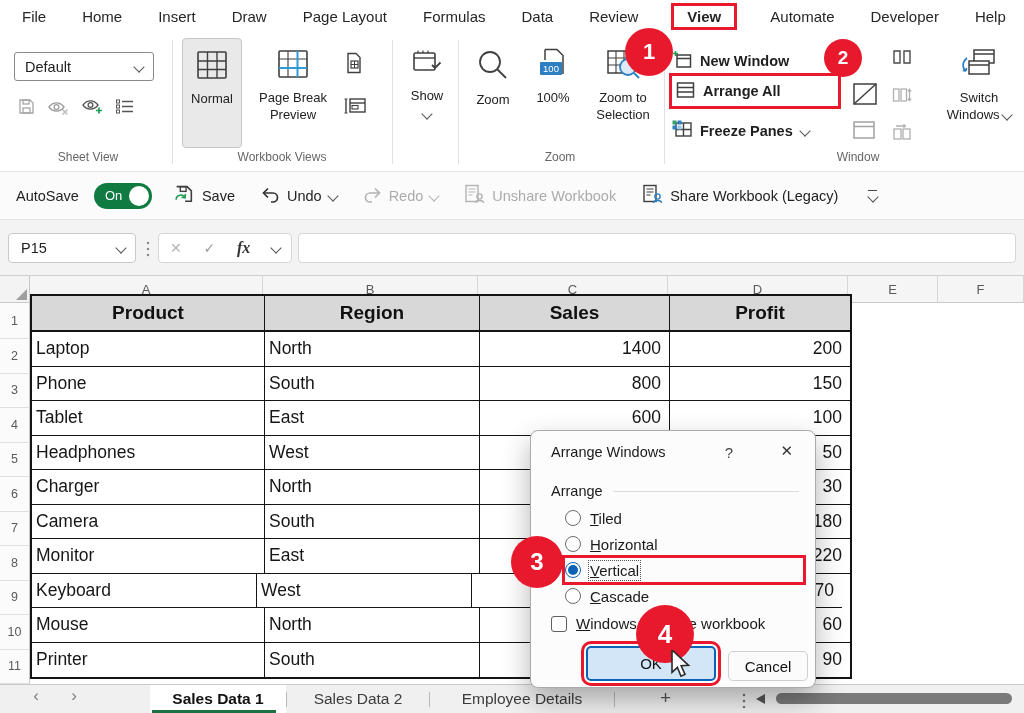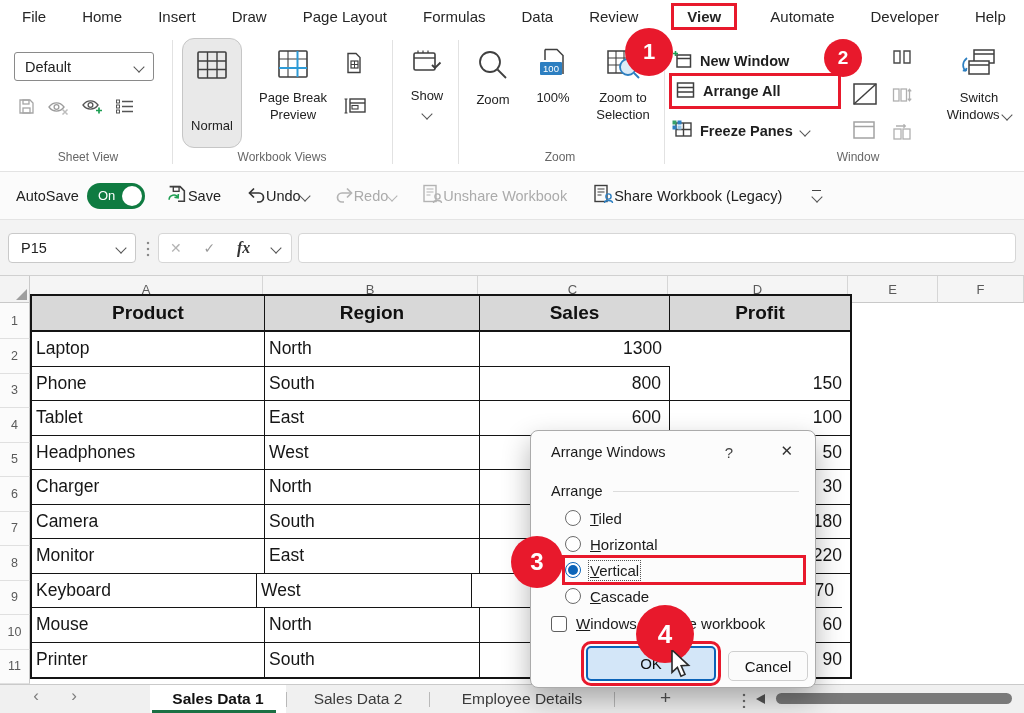--- a/index.html
+++ b/index.html
@@ -17,29 +17,29 @@
   .glabel{position:absolute;top:118px;font-size:12px;color:#676767;text-align:center;}
   .combo{position:absolute;left:14px;top:20px;width:140px;height:29px;border:1px solid #8a8a8a;border-radius:3px;
          background:#fff;display:flex;align-items:center;font-size:14.5px;padding-left:10px;box-sizing:border-box;}
   .combo .chv{position:absolute;right:10px;}
   .chv{display:inline-block;width:7px;height:7px;border-right:1.6px solid #555;border-bottom:1.6px solid #555;
        transform:rotate(45deg);}
   .svicons{position:absolute;left:18px;top:66px;display:flex;gap:13px;align-items:center;}
   .bigbtn{position:absolute;display:flex;flex-direction:column;align-items:center;padding-top:10px;box-sizing:border-box;
           font-size:13px;line-height:17px;color:#222;text-align:center;}
   .bigbtn .lbl{margin-top:5px;}
-  .bigbtn.sel{background:#e9e9e9;border:1px solid #c6c6c6;border-radius:12px;gap:27px;}
+  .bigbtn.sel{background:#e9e9e9;border:1px solid #c6c6c6;border-radius:4px;}
   .smstack{position:absolute;display:flex;flex-direction:column;gap:18px;}
   .wrow{position:absolute;left:672px;display:flex;align-items:center;gap:8px;height:30px;font-size:14.5px;color:#1f1f1f;white-space:nowrap;font-weight:bold;}
   .wrow.annbox{outline:3px solid #e8192c;width:166px;}
   .wicon{position:absolute;}
   
   .qat{position:absolute;top:172px;left:0;width:100%;height:48px;background:#fbfbfb;border-bottom:1px solid #e4e4e4;
        display:flex;align-items:center;padding-left:16px;box-sizing:border-box;font-size:14.5px;color:#222;}
-  .qgroup{display:flex;align-items:center;margin-right:26px;white-space:nowrap;}
+  .qgroup{display:flex;align-items:center;gap:7px;margin-right:26px;white-space:nowrap;}
   .gray{color:#ababab;}
   .toggle{position:relative;width:58px;height:26px;background:#0f7b41;border-radius:13px;display:flex;align-items:center;}
   .toggle .ton{color:#fff;font-size:13px;margin-left:11px;}
   .toggle .knob{position:absolute;right:3px;top:3px;width:20px;height:20px;border-radius:50%;background:#fff;}
   .ovf{display:inline-flex;flex-direction:column;align-items:center;gap:2px;margin-left:4px;}
   .ovf .bar{width:9px;height:1.7px;background:#444;}
   
   .fbar{position:absolute;top:220px;left:0;width:100%;height:56px;background:#f3f3f3;border-bottom:1px solid #d0d0d0;box-sizing:border-box;}
   .namebox{position:absolute;left:8px;top:13px;width:128px;height:30px;background:#fff;border:1px solid #c9c9c9;border-radius:4px;
            display:flex;align-items:center;font-size:14.5px;padding-left:12px;box-sizing:border-box;}
@@ -402,21 +402,22 @@
     <div class="tbl">
         <div class="trow">
           <div class="hc" style="width: 233px;">Product</div>
           <div class="hc" style="width: 215px;">Region</div>
           <div class="hc" style="width: 190px;">Sales</div>
           <div class="hc" style="width: 180px;">Profit</div>
         </div>
         <div class="trow">
           <div class="dc" style="width: 233px;">Laptop</div>
           <div class="dc" style="width: 215px;">North</div>
-          <div class="dc num" style="width: 190px;">1300</div>
+          <div class="dc num" style="width: 190px;">1400</div>
+          <div class="dc num" style="width: 180px;">200</div>
         </div>
         <div class="trow">
           <div class="dc" style="width: 233px;">Phone</div>
           <div class="dc" style="width: 215px;">South</div>
           <div class="dc num" style="width: 190px;">800</div>
           <div class="dc num" style="width: 180px;">150</div>
         </div>
         <div class="trow">
           <div class="dc" style="width: 233px;">Tablet</div>
           <div class="dc" style="width: 215px;">East</div>

